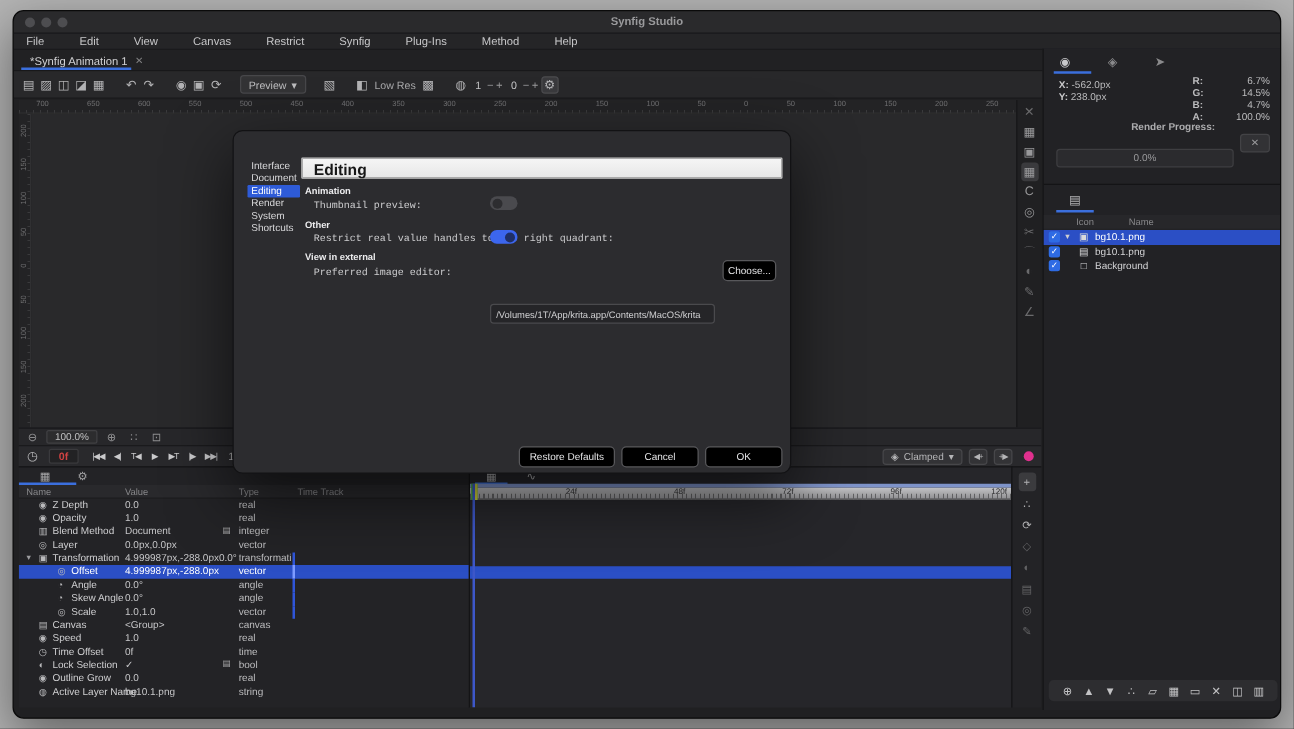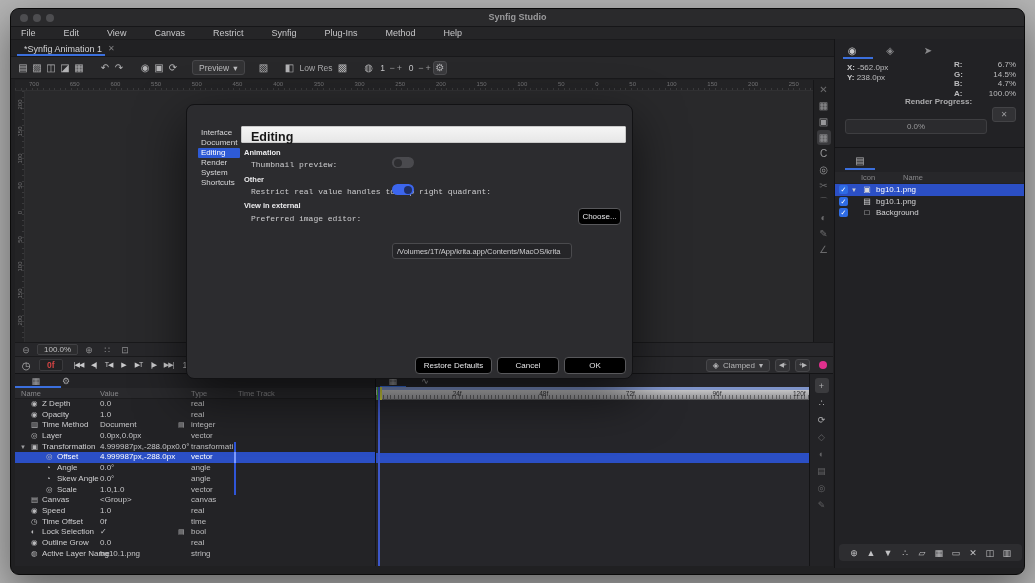--- a/index.html
+++ b/index.html
@@ -394,21 +394,21 @@
           <span class="c-name">Opacity</span>
           <span class="c-value">1.0</span>
           <span class="c-badge"></span>
           <span class="c-type">real</span>
 
         </div>
 
         <div class="prow">
           <span class="c-exp"></span>
           <span class="c-icon">▥</span>
-          <span class="c-name">Time Method</span>
+          <span class="c-name">Blend Method</span>
           <span class="c-value">Document</span>
           <span class="c-badge">▤</span>
           <span class="c-type">integer</span>
 
         </div>
 
         <div class="prow">
           <span class="c-exp"></span>
           <span class="c-icon">◎</span>
           <span class="c-name">Layer</span>

